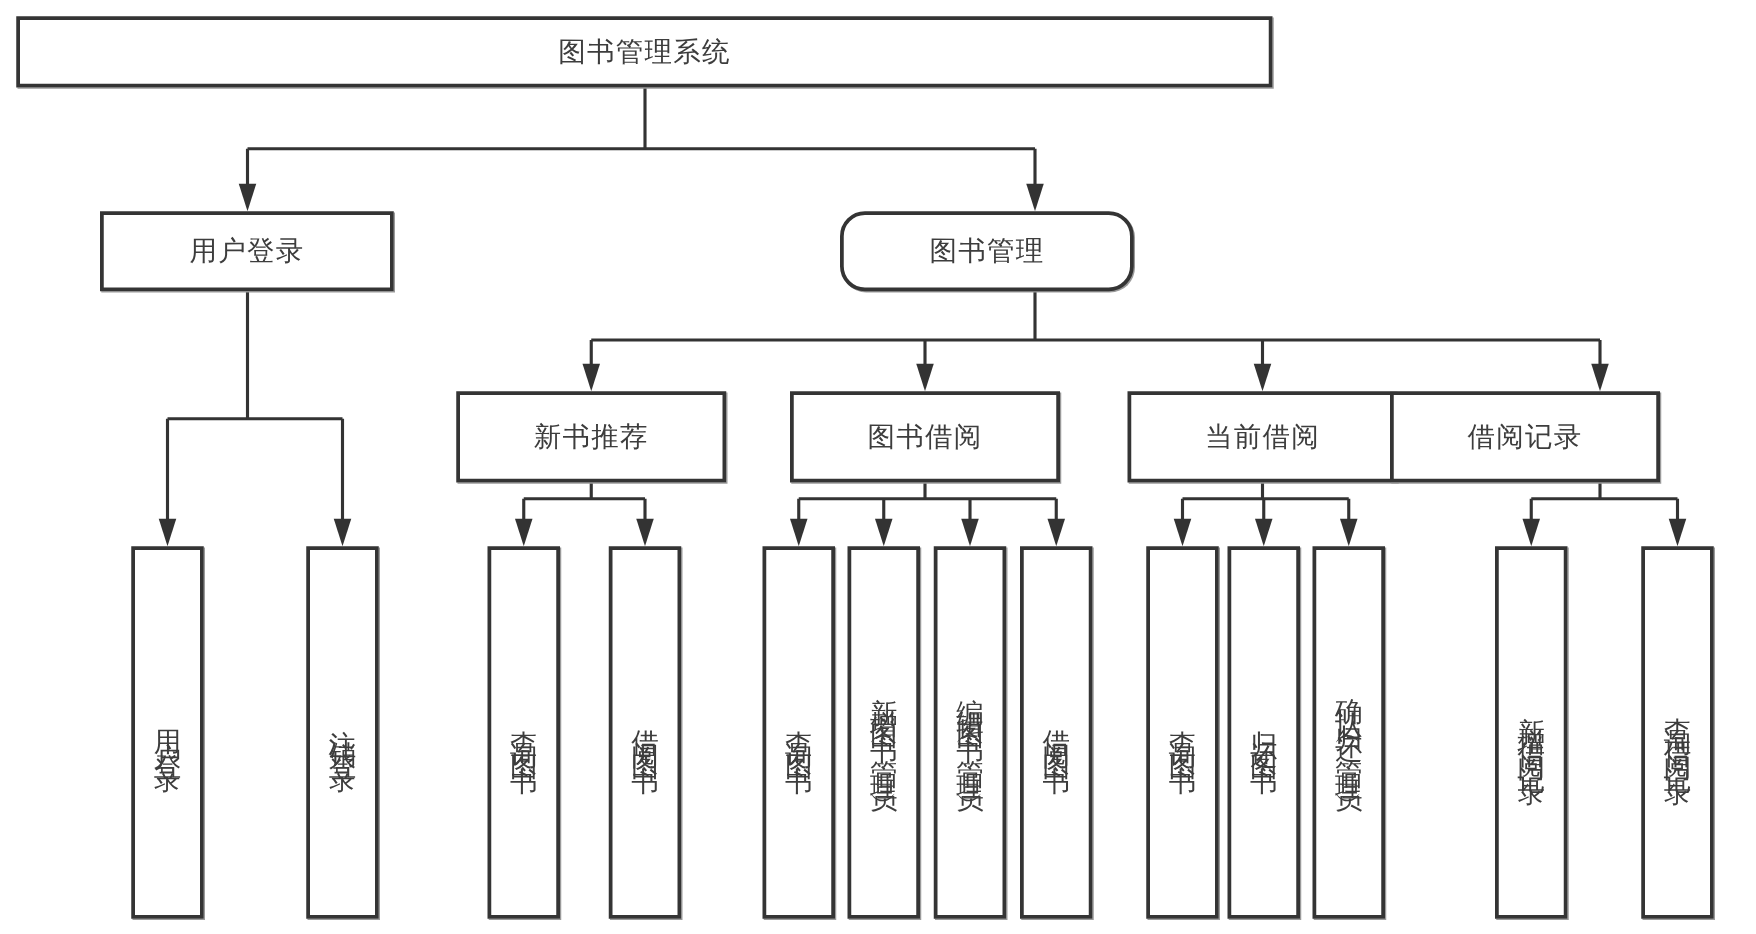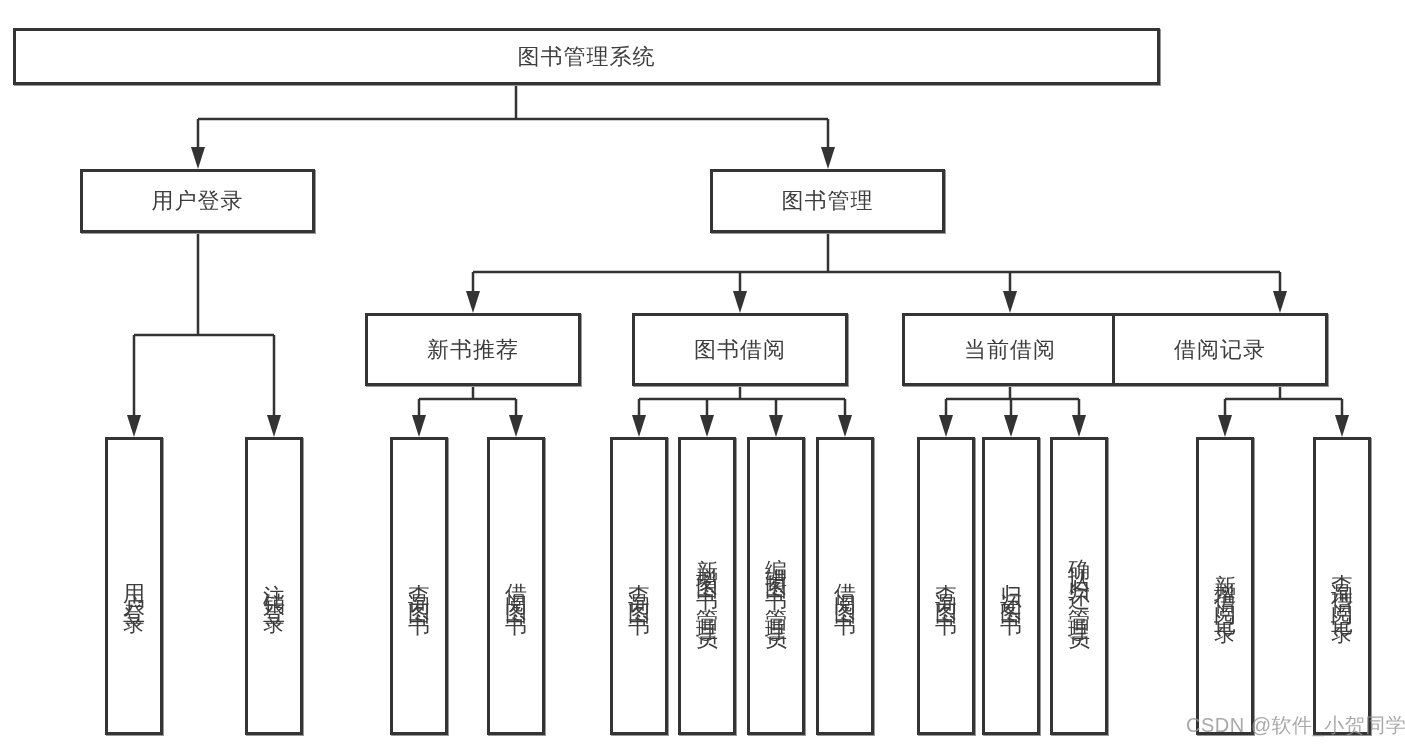--- a/index.html
+++ b/index.html
@@ -19,21 +19,21 @@
     display:flex;
     align-items:center;
     justify-content:center;
     z-index:2;
   }
   .hlabel{
     font-size:22px;
     letter-spacing:1px;
     white-space:nowrap;
   }
-  .root{left:13px;top:28px;width:1147px;height:57px;box-shadow:1px 1px 0 #9a9a9a;}
+  .root{left:13px;top:13px;width:1005px;height:57px;box-shadow:1px 1px 0 #9a9a9a;}
   .l2{width:235px;height:64px;top:169px;box-shadow:1px 1px 0 #9a9a9a;}
   .l3{width:216px;height:73px;top:313px;box-shadow:1px 1px 0 #9a9a9a;}
   .leaf{width:58px;height:298px;top:437px;box-shadow:1px 1px 0 #9a9a9a;}
   .vlabel{
     writing-mode:vertical-rl;
     font-size:22px;
     letter-spacing:10px;
     line-height:1;
     white-space:nowrap;
   }
@@ -93,21 +93,21 @@
     </g>
   </svg>
 
   <div class="box root">
     <span class="hlabel">图书管理系统</span>
   </div>
 
   <div class="box l2" style="left:80px;">
     <span class="hlabel">用户登录</span>
   </div>
-  <div class="box l2" style="left:710px;">
+  <div class="box l2" style="left:672px;border-radius:20px;">
     <span class="hlabel">图书管理</span>
   </div>
 
   <div class="box l3" style="left:365px;">
     <span class="hlabel">新书推荐</span>
   </div>
   <div class="box l3" style="left:632px;">
     <span class="hlabel">图书借阅</span>
   </div>
   <div class="box l3" style="left:902px;">
@@ -154,15 +154,14 @@
     <span class="vlabel">确认归还（管理员）</span>
   </div>
 
   <div class="box leaf" style="left:1196px;">
     <span class="vlabel">新增借阅记录</span>
   </div>
   <div class="box leaf" style="left:1313px;">
     <span class="vlabel">查询借阅记录</span>
   </div>
 
-  <span class="watermark">CSDN @软件_小贺同学</span>
 
 </div>
 
 </body></html>

